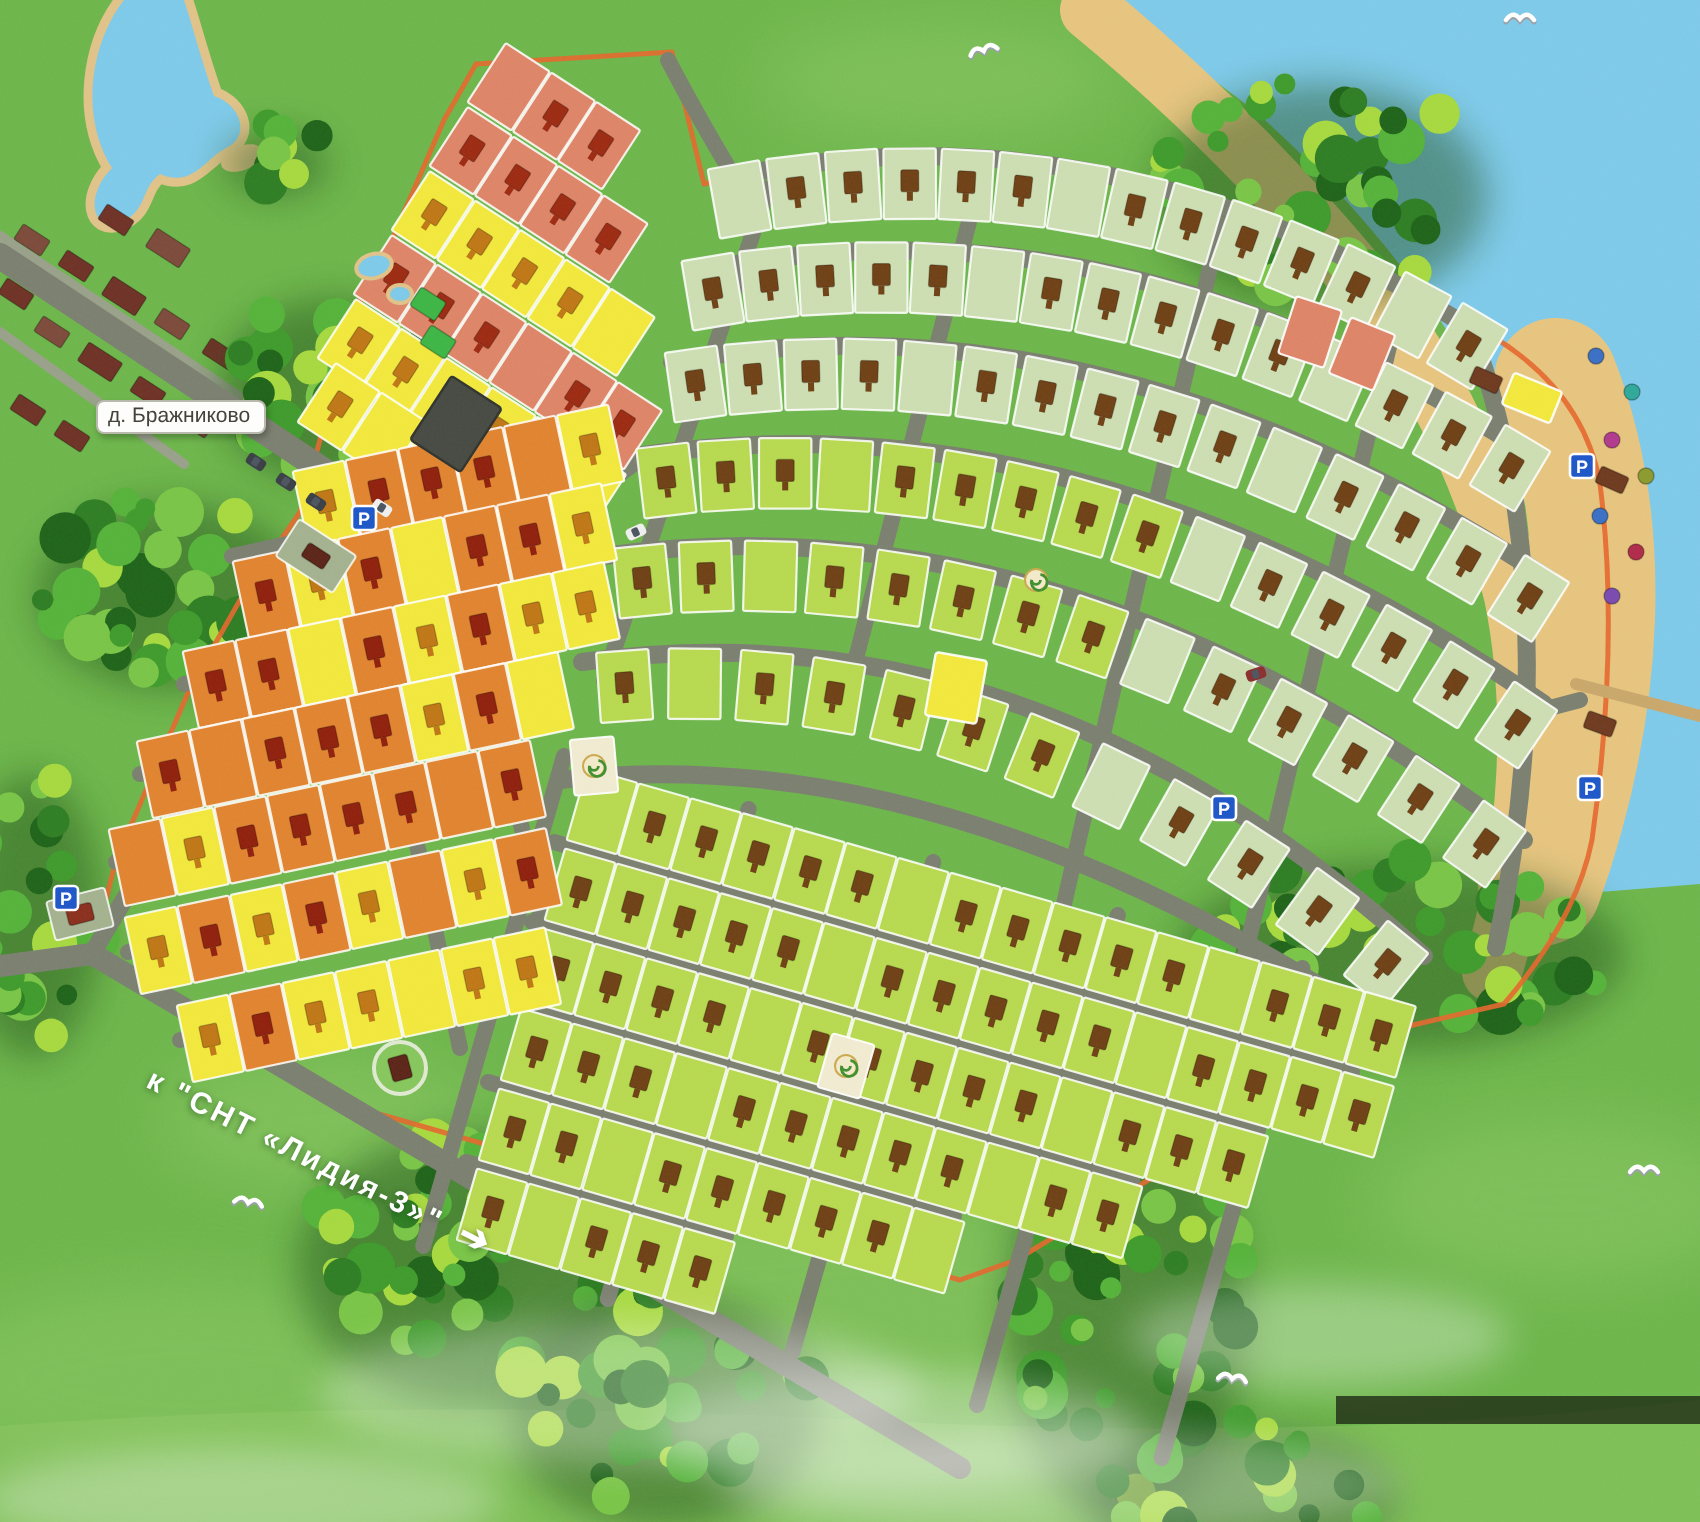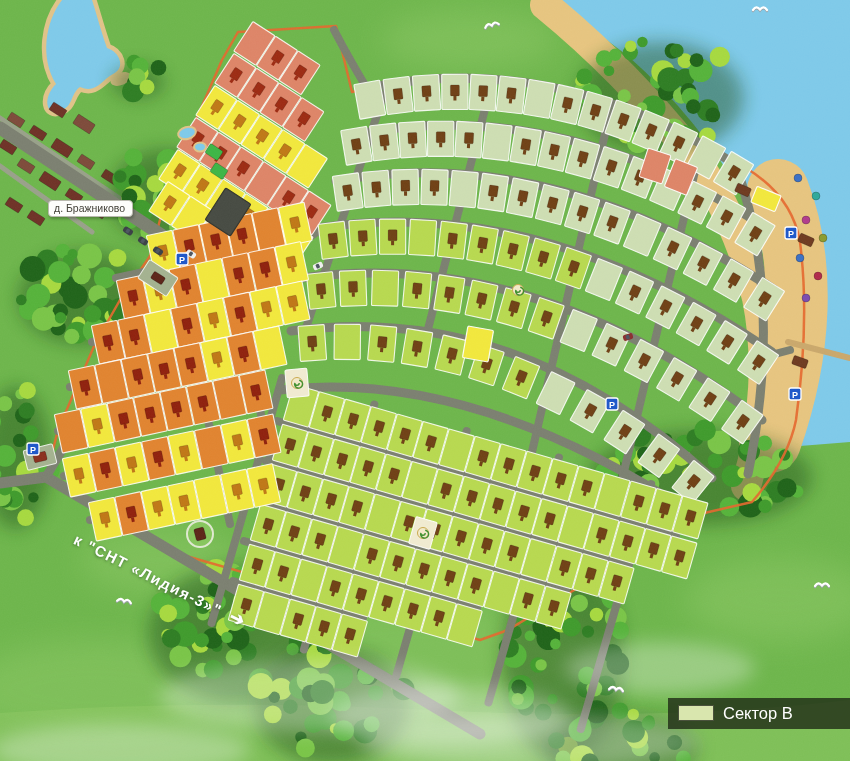--- a/index.html
+++ b/index.html
@@ -1702,18 +1702,14 @@
     <rect x="0" y="0" width="850" height="761" filter="url(#grain)" opacity="0.06"></rect>
   </svg>
 
   <div class="village-label">д. Бражниково</div>
 
   <div class="road-label">
     <span>к "СНТ «Лидия-3»"</span><span class="arrow">➔</span>
   </div>
 
   <div class="legend" id="legend" style="background: rgba(30, 40, 20, 0.78);">
-      <div class="legend-row">
-        <span class="legend-sw" style="background: rgb(217, 230, 174);"></span>
-        <span class="legend-lb">Сектор B</span>
-      </div>
     </div>
 </div>
 
 </body></html>

